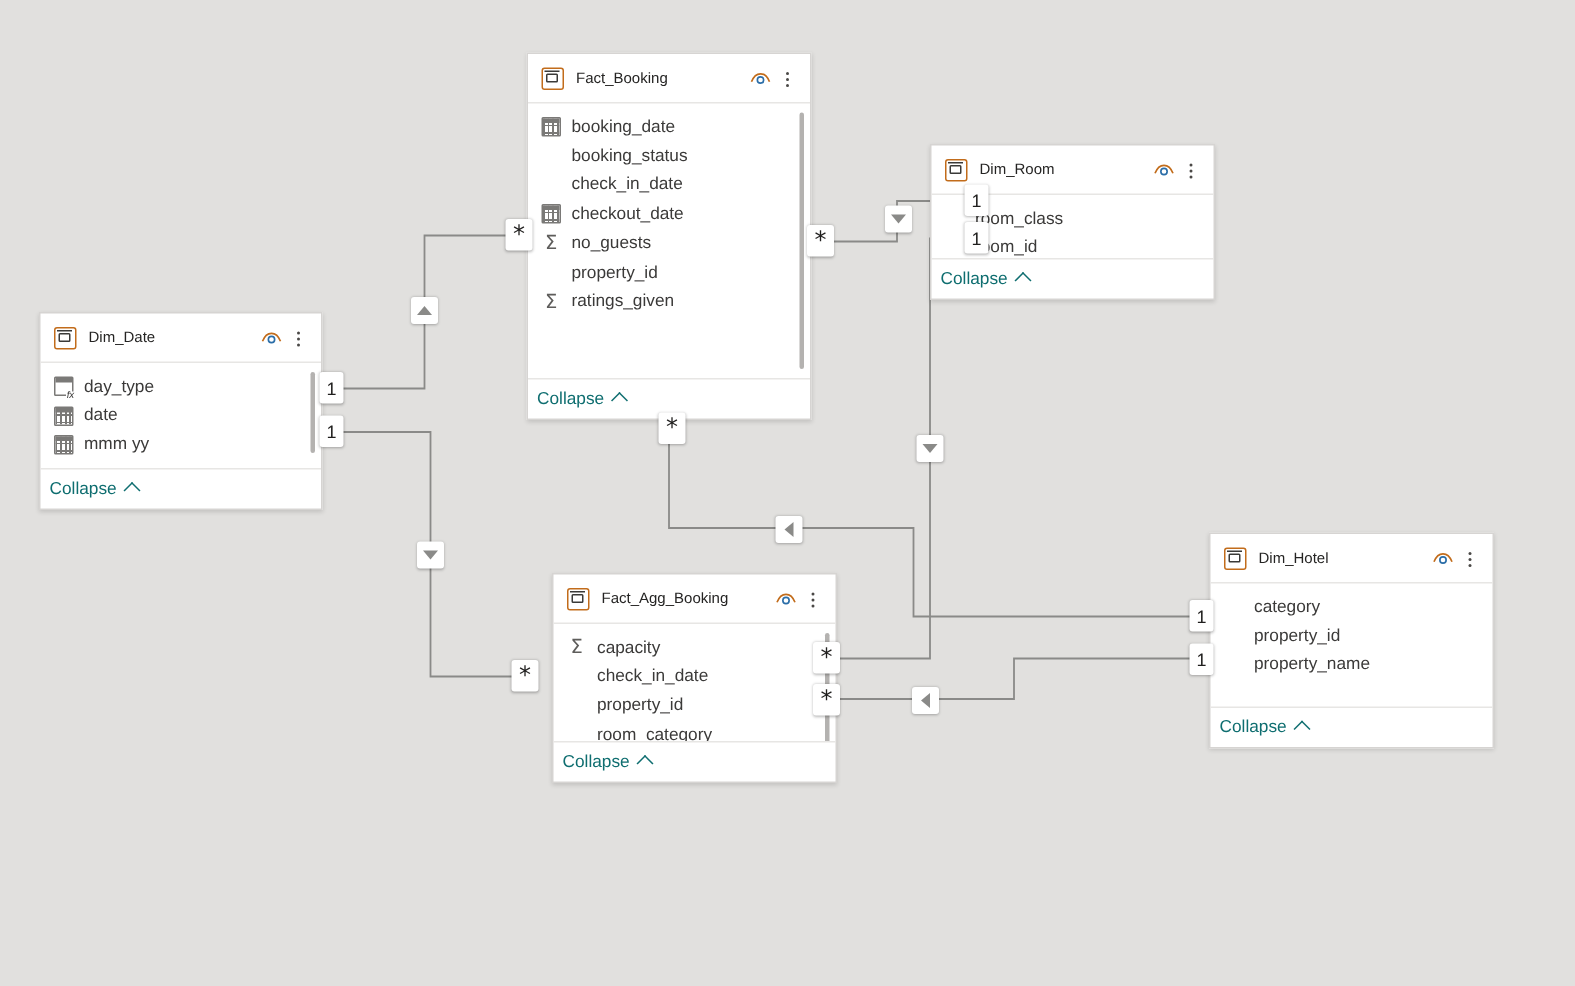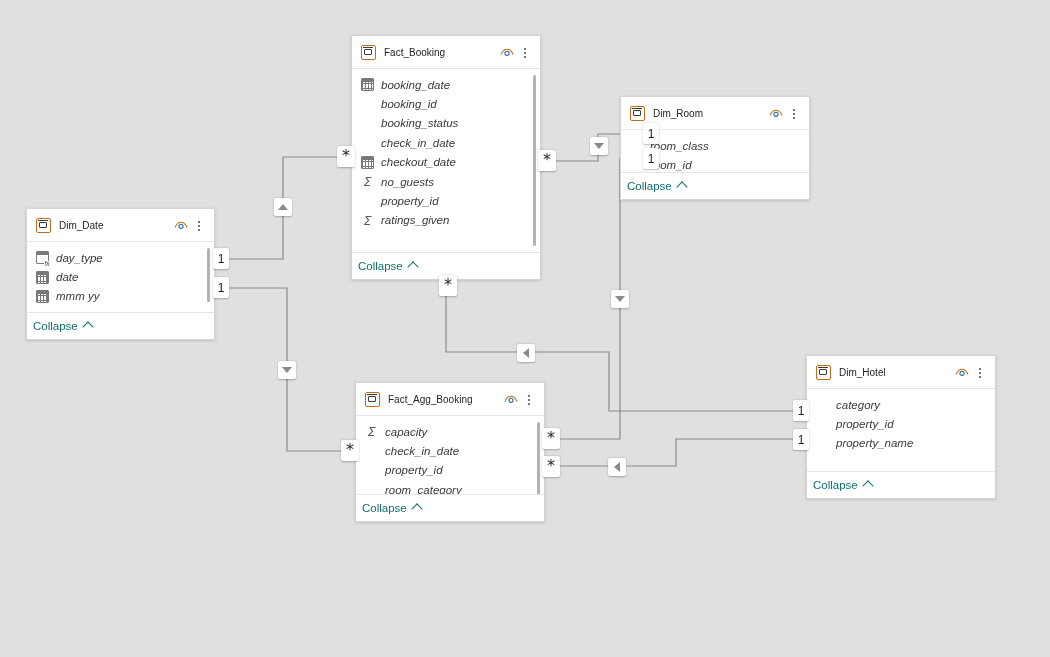--- a/index.html
+++ b/index.html
@@ -101,21 +101,20 @@
   }
   .kebab i:nth-child(1){ top: 4px; }
   .kebab i:nth-child(2){ top: 8px; }
   .kebab i:nth-child(3){ top: 12px; }
 
   .tbl-body {
     position: relative;
     flex: 1 1 auto;
     overflow: hidden;
     padding-top: 6px;
-    font-style: italic;
   }
   .fld {
     display: flex;
     align-items: center;
     height: 19.4px;
     padding-left: 9px;
     font-size: 11.5px;
     color: #3b3a39;
     white-space: nowrap;
   }
@@ -321,24 +320,20 @@
             <i></i>
           </span>
         </div>
         <div class="tbl-body">
           <div class="fld">
             <span class="fld-ico ico-calendar"></span>
             <span>booking_date</span>
           </div>
           <div class="fld">
             <span class="fld-ico blank"></span>
-            <span>booking_id</span>
-          </div>
-          <div class="fld">
-            <span class="fld-ico blank"></span>
             <span>booking_status</span>
           </div>
           <div class="fld">
             <span class="fld-ico blank"></span>
             <span>check_in_date</span>
           </div>
           <div class="fld">
             <span class="fld-ico ico-calendar"></span>
             <span>checkout_date</span>
           </div>
@@ -389,21 +384,21 @@
             <span>room_id</span>
           </div>
         </div>
         <div class="tbl-foot">
           <span class="collapse-link">
             <span>Collapse</span>
             <span class="chev-up"></span>
           </span>
         </div>
       </div>
-      <div class="tbl" style="left: 355px; top: 382px; width: 190px; height: 140px;">
+      <div class="tbl" style="left: 368px; top: 382px; width: 190px; height: 140px;">
         <div class="tbl-head">
           <span class="tbl-ico"></span>
           <span class="tbl-title">Fact_Agg_Booking</span>
           <span class="head-btn eye-ico">
             <svg width="16" height="16" viewBox="0 0 16 16">
               <path d="M2 10.5 C3.6 6.4 6 5.2 8 5.2 C10 5.2 12.4 6.4 14 10.5" fill="none" stroke="#c26c1b" stroke-width="1.1"></path>
               <circle cx="8" cy="9.3" r="2.1" fill="none" stroke="#2b6ea8" stroke-width="1.1"></circle>
             </svg>
           </span>
           <span class="kebab">

